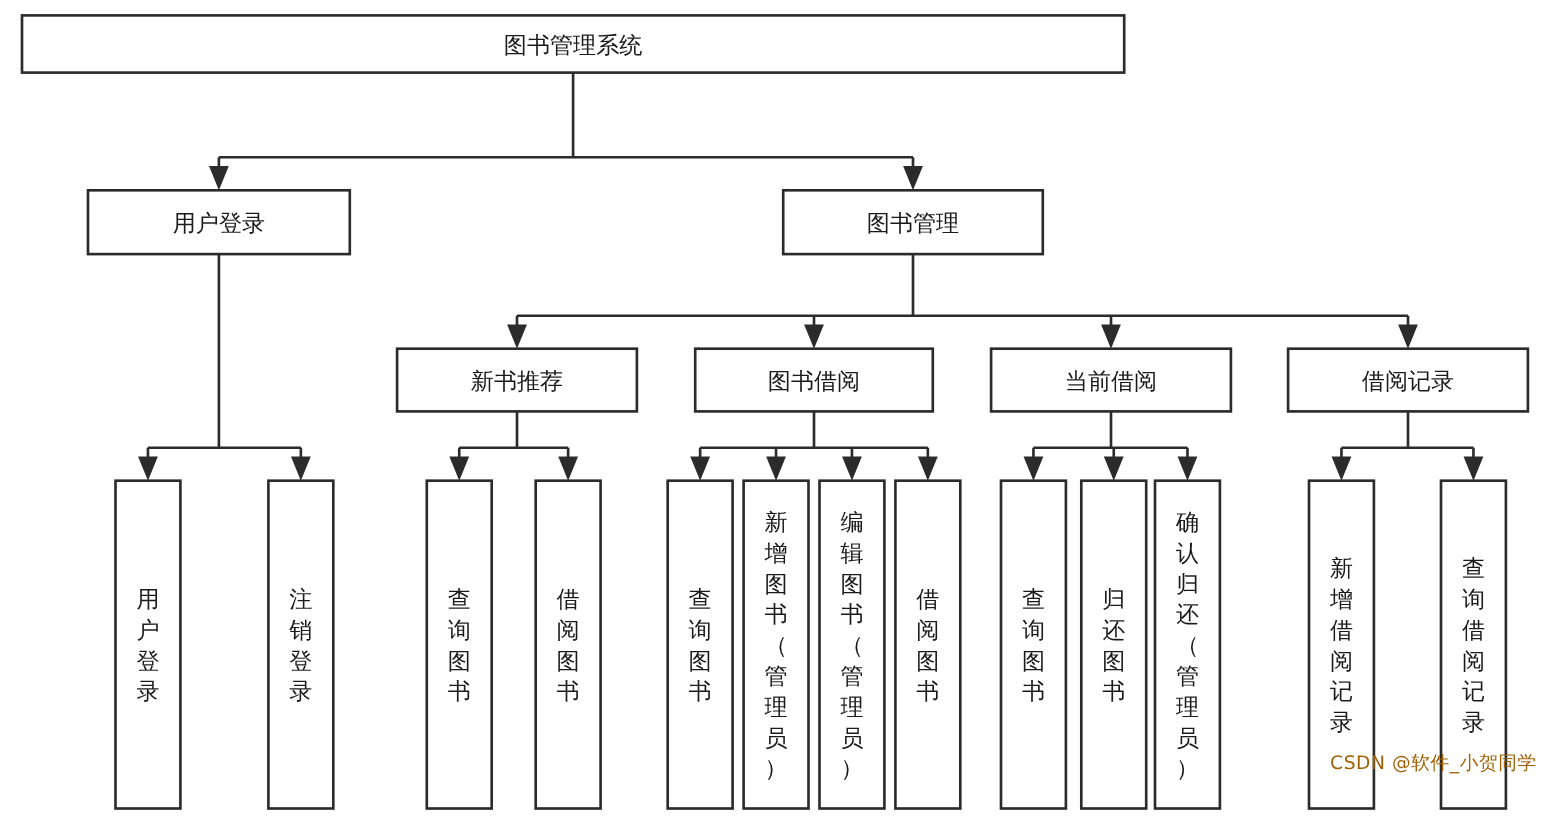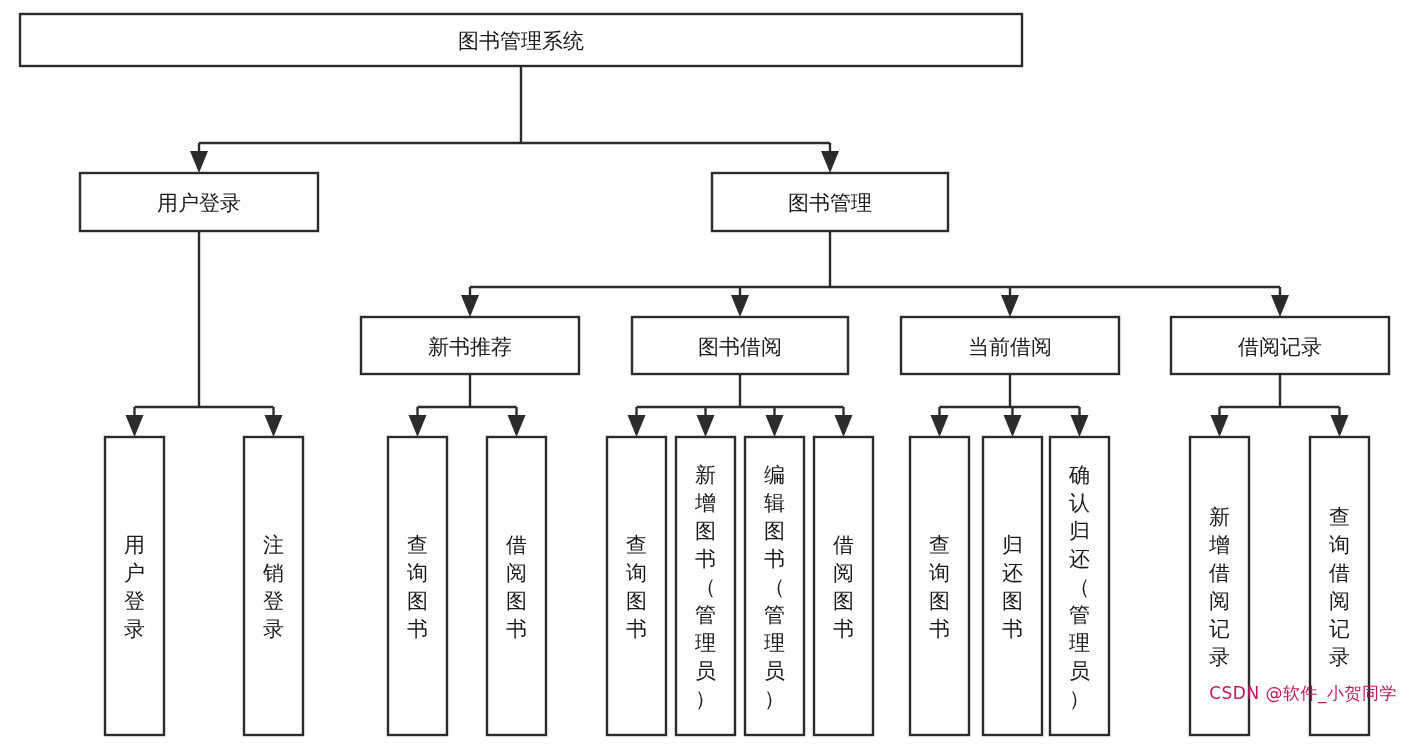--- a/index.html
+++ b/index.html
@@ -54,21 +54,21 @@
     font-size: 21px;
     fill: #1a1a1a;
     text-anchor: middle;
   }
   .watermark-text {
     position: absolute;
     right: 8px;
     bottom: 4px;
     font-family: "DejaVu Sans", "Liberation Sans", sans-serif;
     font-size: 17px;
-    color: #be185d;
+    color: #a16207;
     letter-spacing: 0.5px;
     white-space: nowrap;
     pointer-events: none;
     margin-top: 44px;
   }
 </style>
 </head>
 <body>
 
 <div id="diagram-root">

